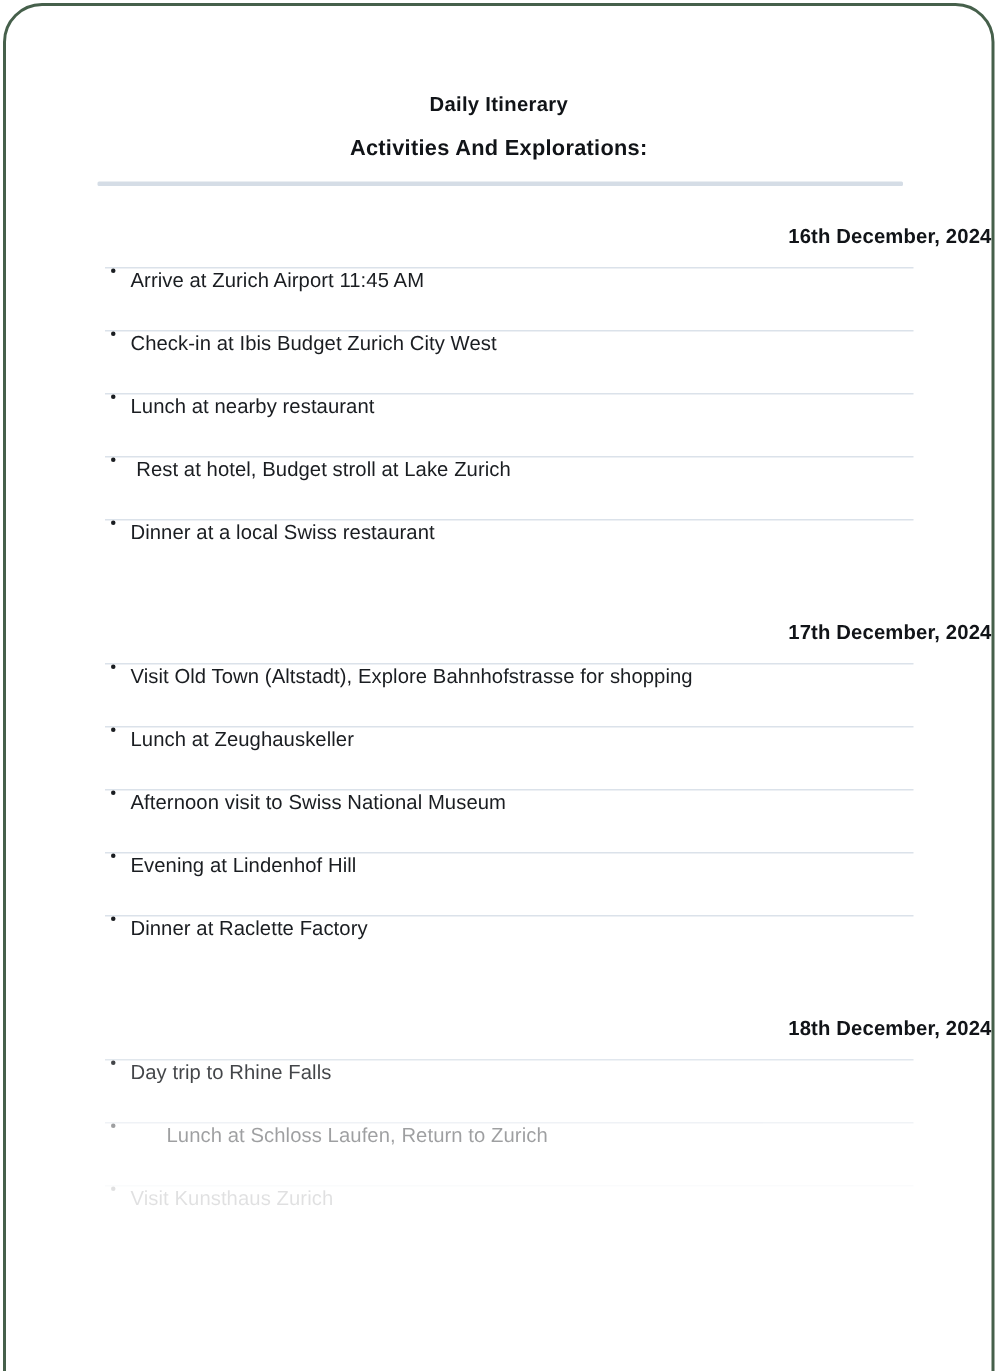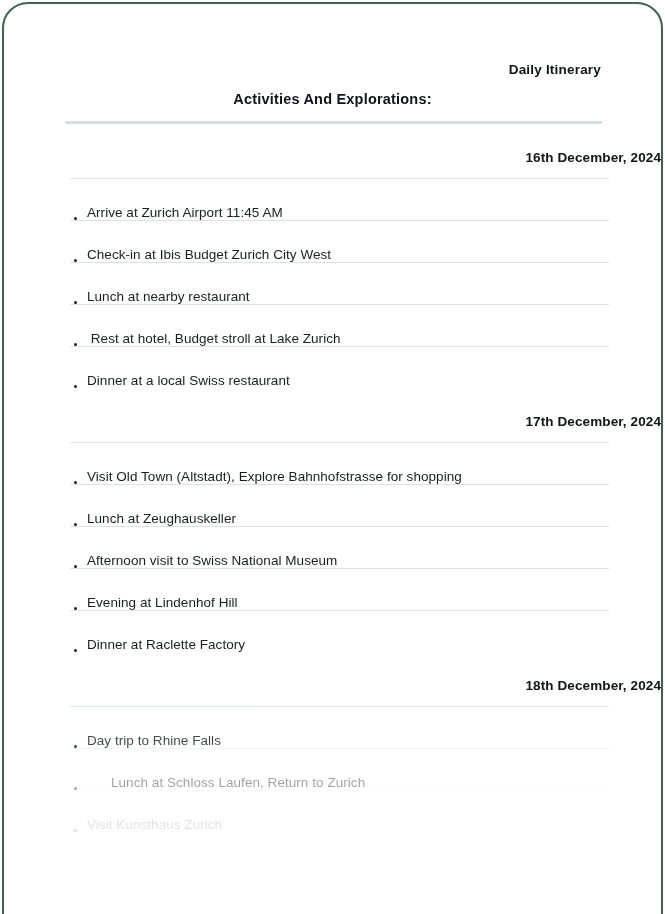--- a/index.html
+++ b/index.html
@@ -32,21 +32,21 @@
   .content {
     position: absolute;
     left: 0;
     top: 0;
     right: 0;
     padding: 0;
   }
 
   
   .doc-title {
-    text-align: right;
+    text-align: center;
     font-size: 13.5px;
     font-weight: bold;
     color: #111418;
     letter-spacing: 0.2px;
     margin: 58px 0 0 0;
     padding: 0 60px;
   }
   .doc-subtitle {
     text-align: center;
     font-size: 14.5px;
@@ -85,21 +85,21 @@
   }
 
   .item-row {
     position: relative;
     margin: 0 0 0 66px;
     width: 539px;
     box-sizing: border-box;
     border-top: 1px solid #dbe2ea;
     height: 42px;
     display: flex;
-    align-items: flex-end;
+    align-items: flex-start;
   }
   
 
   .bullet {
     display: inline-block;
     width: 3px;
     height: 3px;
     border-radius: 50%;
     background: #1a1d21;
     margin-left: 4px;

